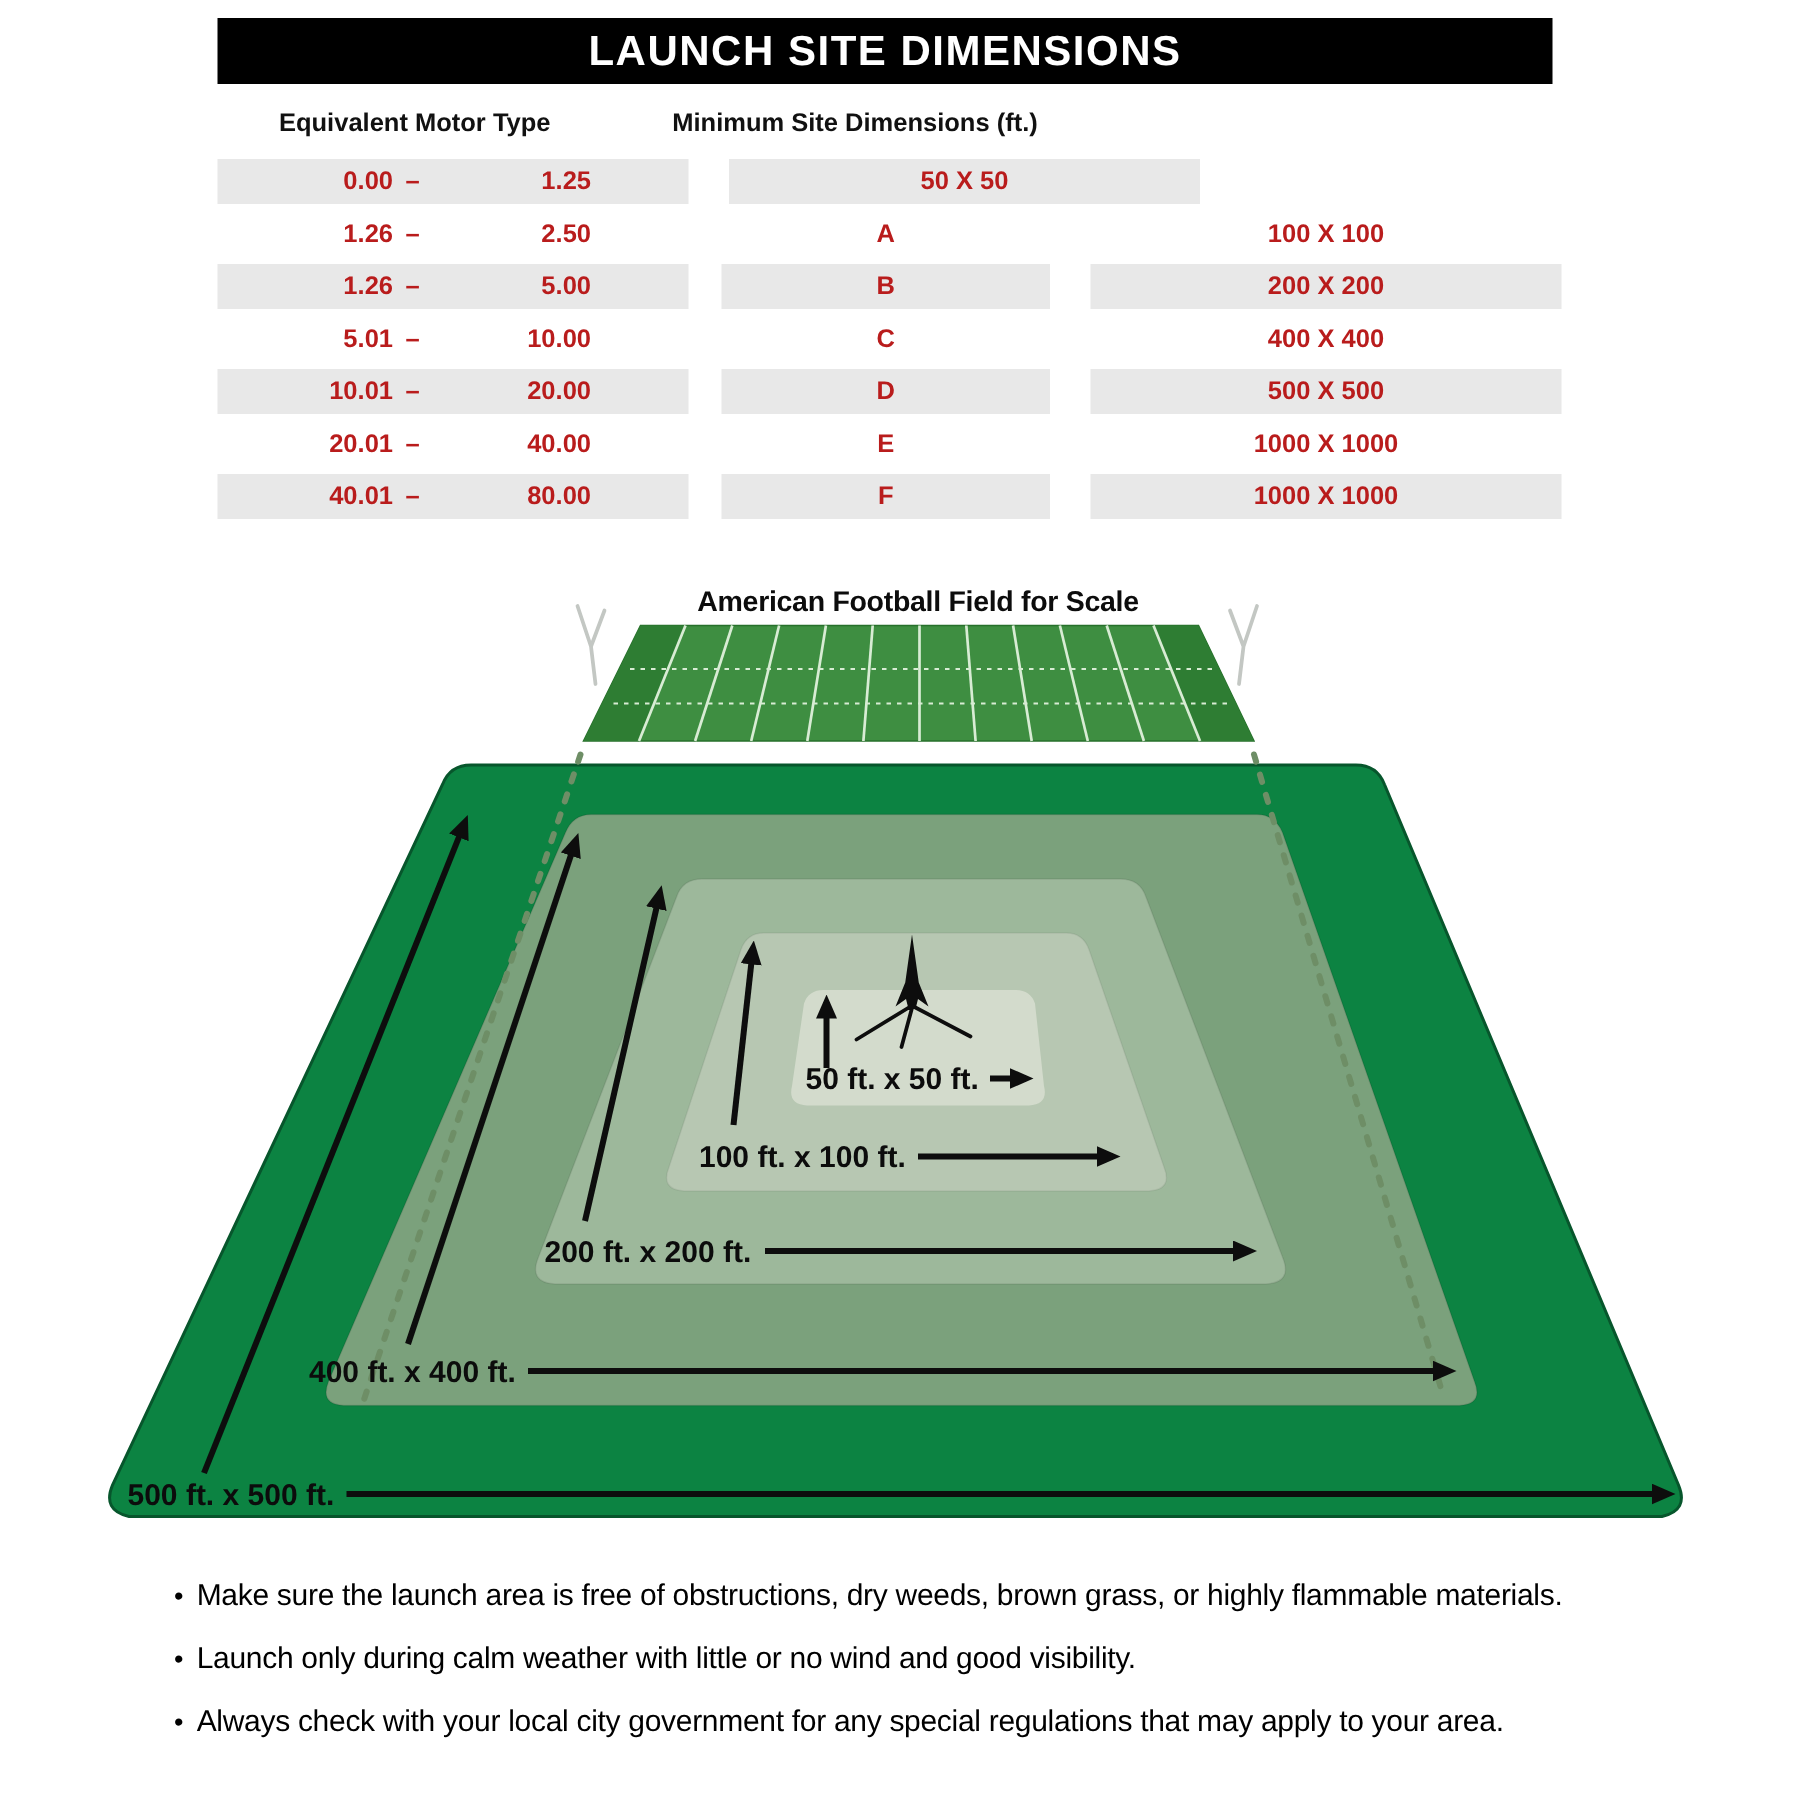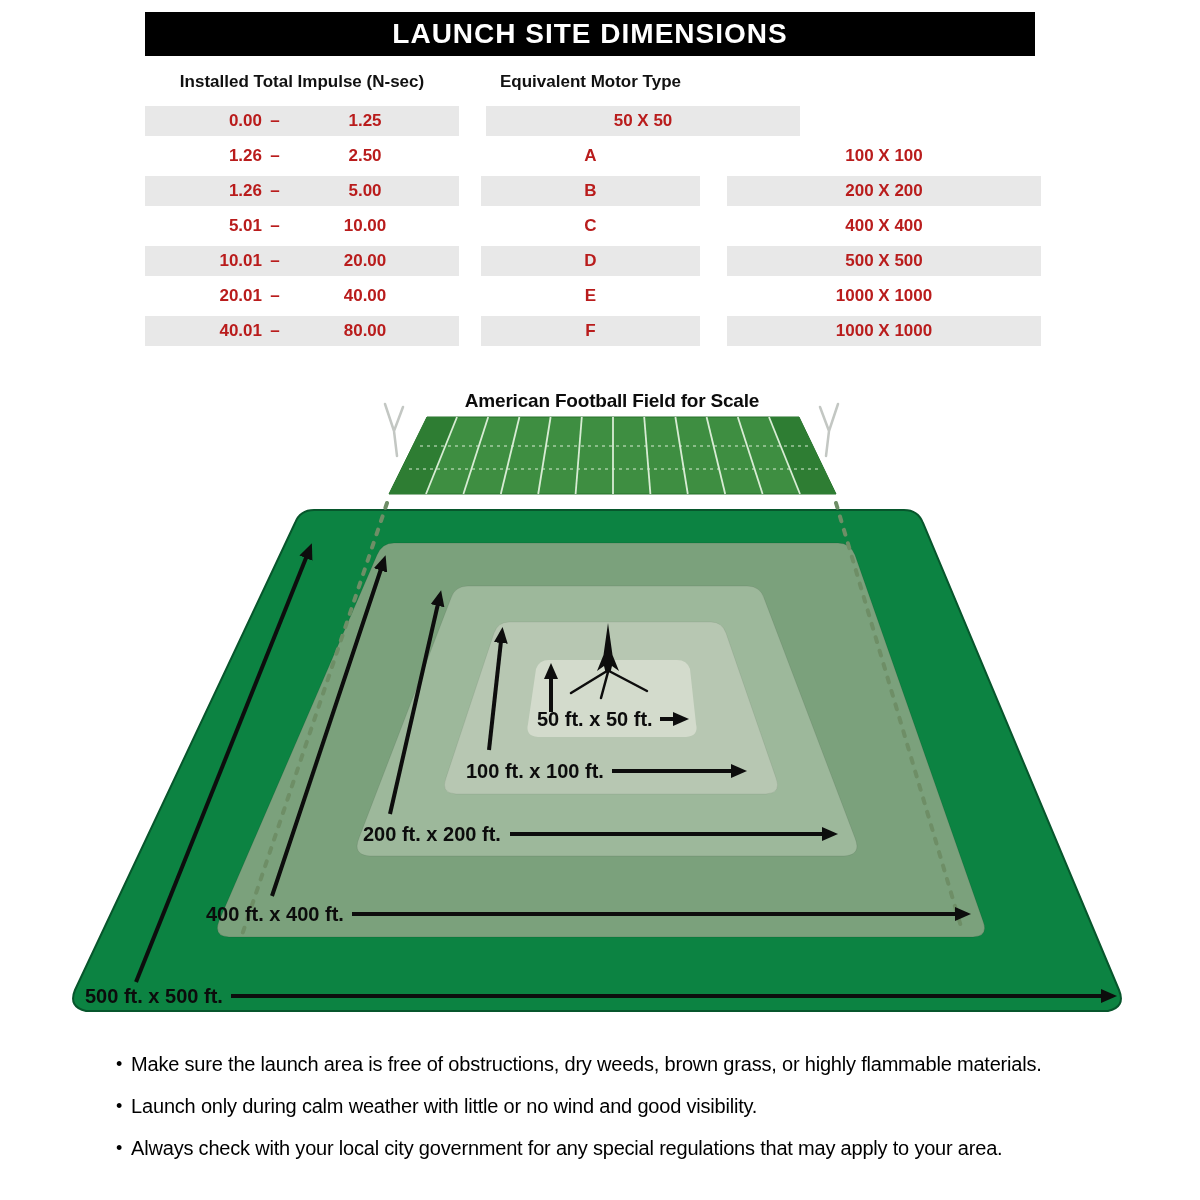--- a/index.html
+++ b/index.html
@@ -14,21 +14,21 @@
   .trows{position:absolute;left:145px;top:106px;width:896px;}
   .trow{display:flex;margin-bottom:5px;height:30px;}
   .c{height:30px;line-height:30px;text-align:center;font-size:17px;font-weight:600;color:#b91c1c;}
   .c1{width:314px;display:flex;justify-content:center;}
   .c2{width:219px;margin-left:22px;}
   .c3{width:314px;margin-left:27px;}
   .h{font-weight:700;font-size:17px;color:#111;line-height:24px;}
   .shaded .c{background:#e8e8e8;}
   .min{display:inline-block;width:52px;text-align:right;}
   .dash{display:inline-block;width:26px;text-align:center;}
-  .max{display:inline-block;width:58px;text-align:center;margin-left:48px;}
+  .max{display:inline-block;width:58px;text-align:right;margin-left:48px;}
 
   
   svg{position:absolute;left:0;top:0;}
   svg text{font-family:"Liberation Sans",sans-serif;font-weight:700;fill:#0c0c0c;}
   .dimLabel{font-size:20px;}
   .fieldCaption{font-size:19px;letter-spacing:-0.2px;}
 
   
   .notes{position:absolute;left:116px;top:1052px;width:1010px;list-style:none;margin:0;padding:0;}
   .notes li{display:flex;gap:9px;margin-bottom:18px;font-size:20px;letter-spacing:-0.2px;
@@ -36,22 +36,22 @@
   .bullet{font-size:18px;line-height:24px;}
 </style>
 </head>
 <body>
 
 <div id="page">
 
   <div class="title-bar">LAUNCH SITE DIMENSIONS</div>
 
   <div class="thead">
-    <div class="c c1 h">Installed Total Impulse (N-sec)</div>
     <div class="c c2 h">Equivalent Motor Type</div>
+    <div class="c c3 h">Minimum Site Dimensions (ft.)</div>
   </div>
 
   <div class="trows">
     <div class="trow shaded">
       <div class="c c1">
           <span class="min">0.00</span>
           <span class="dash">–</span>
           <span class="max">1.25</span>
         </div>
       <div class="c c3">50 X 50</div>

